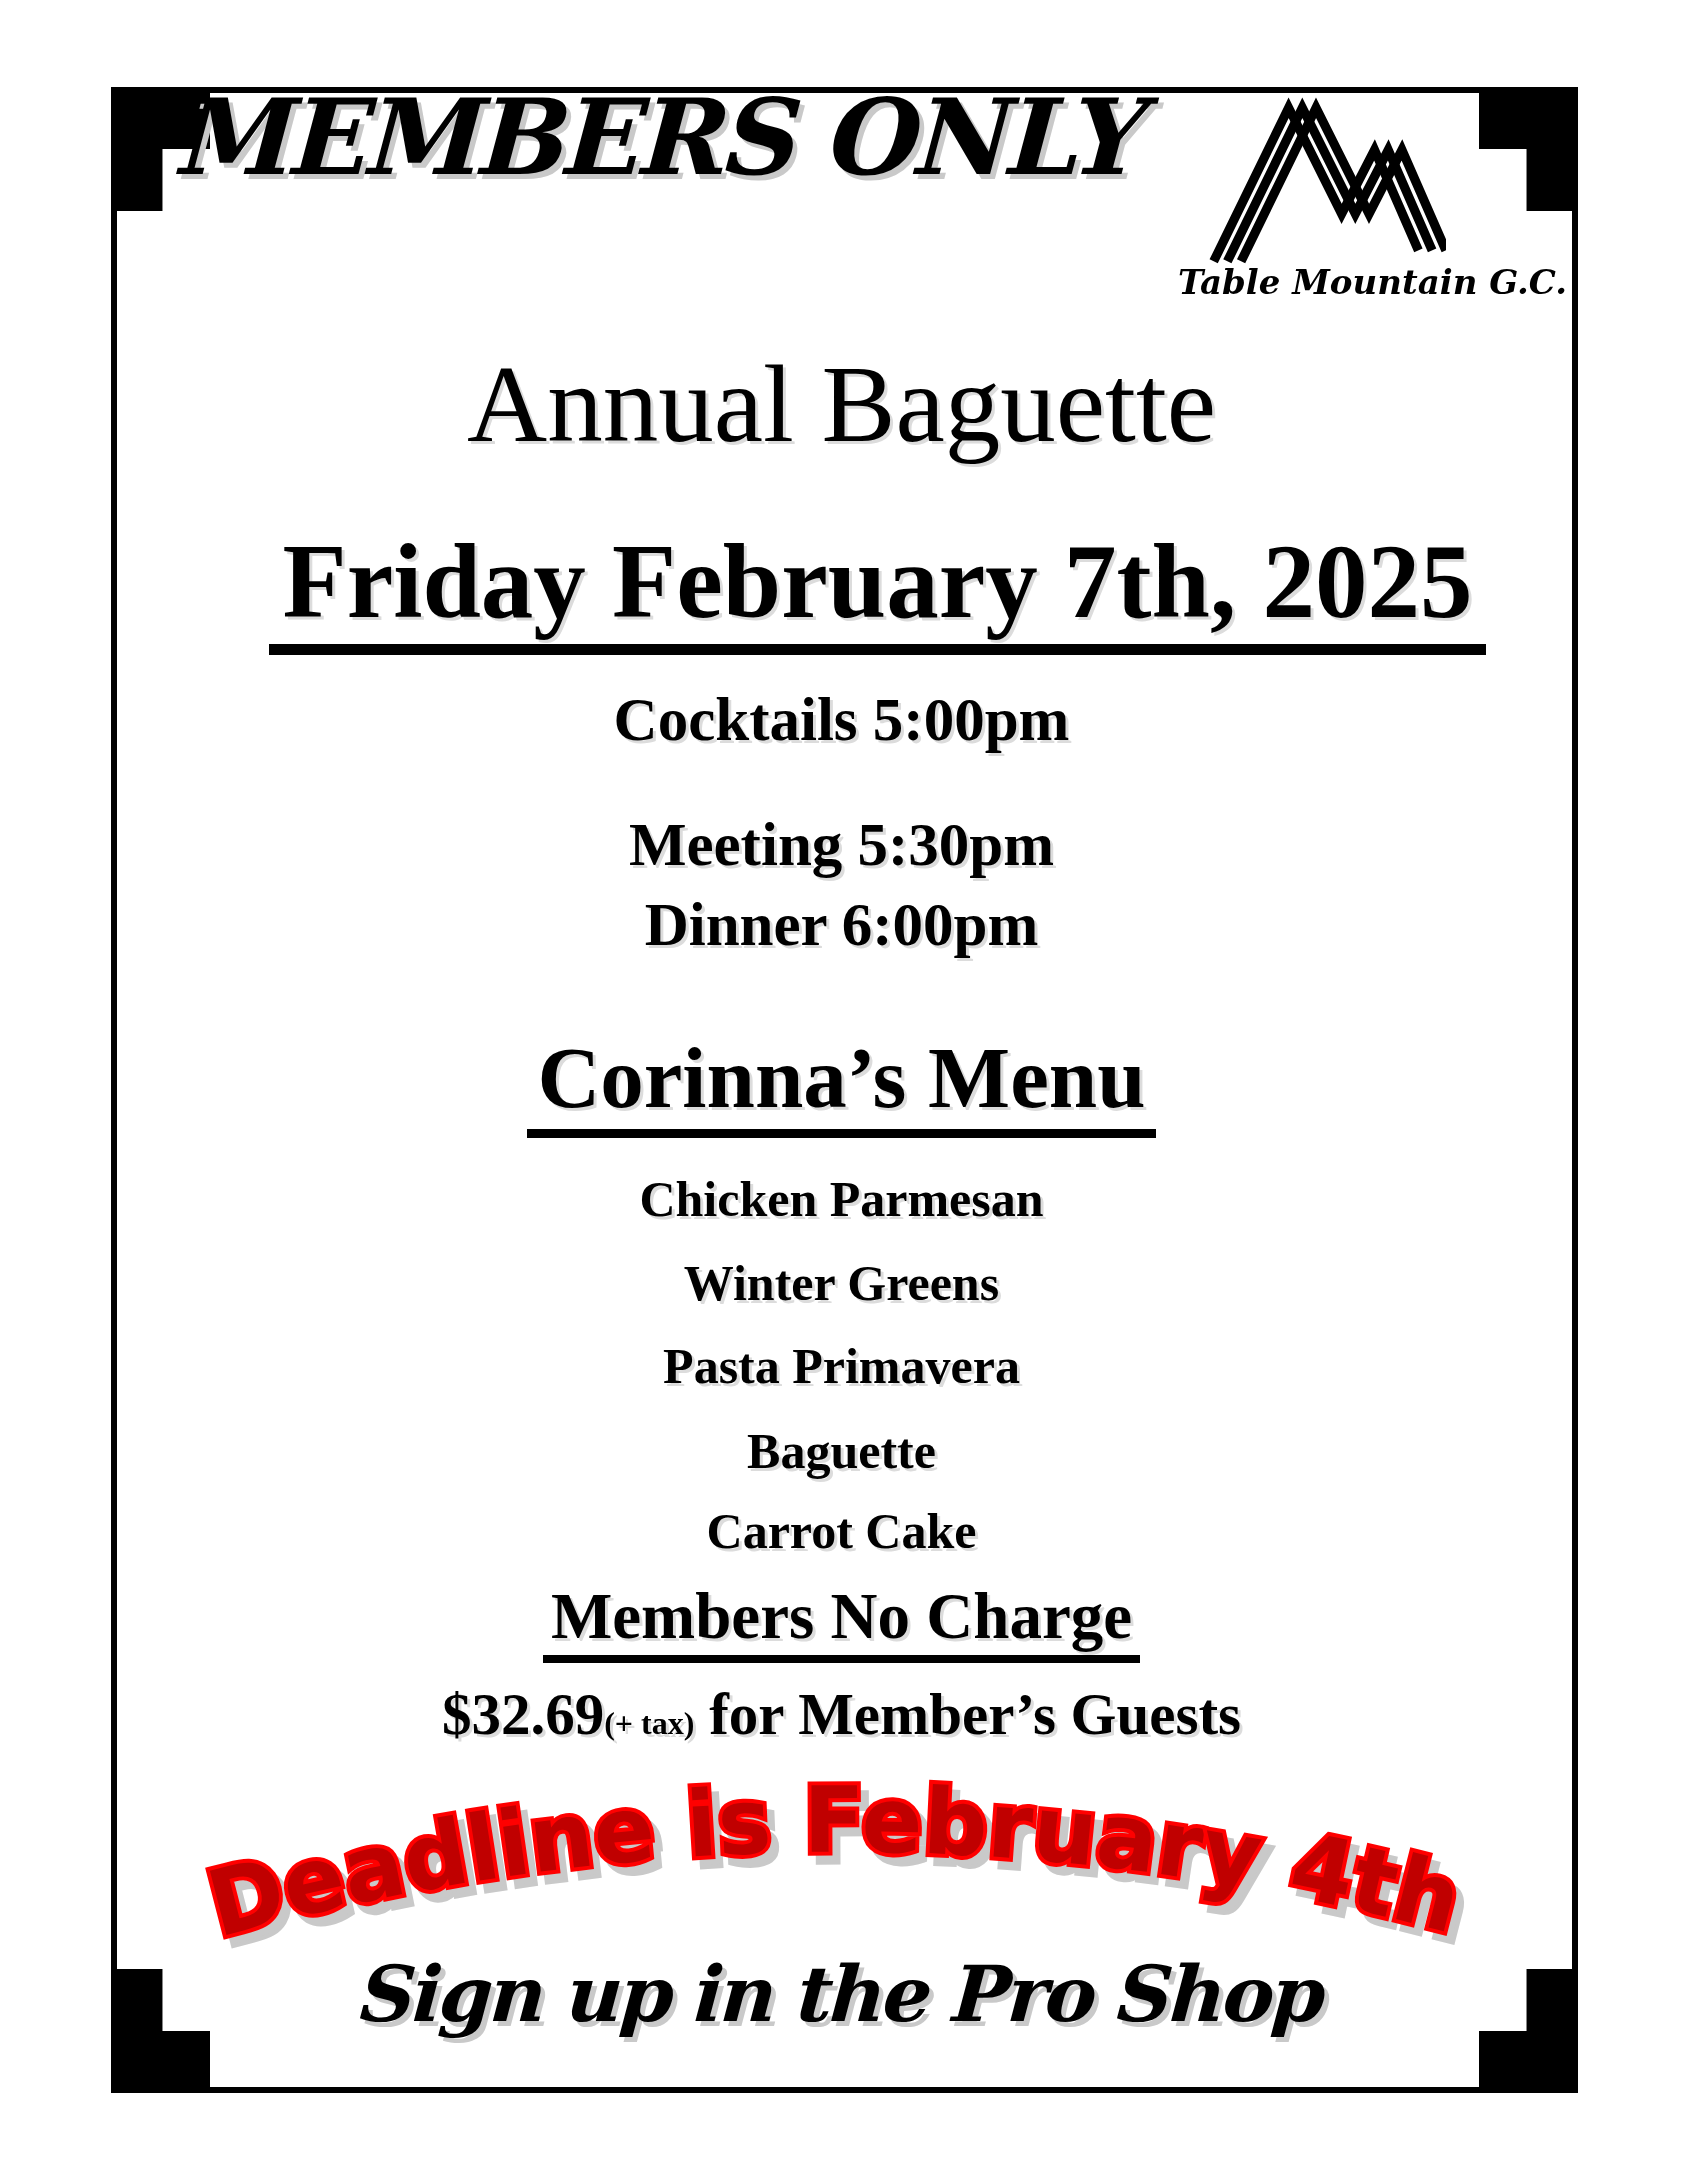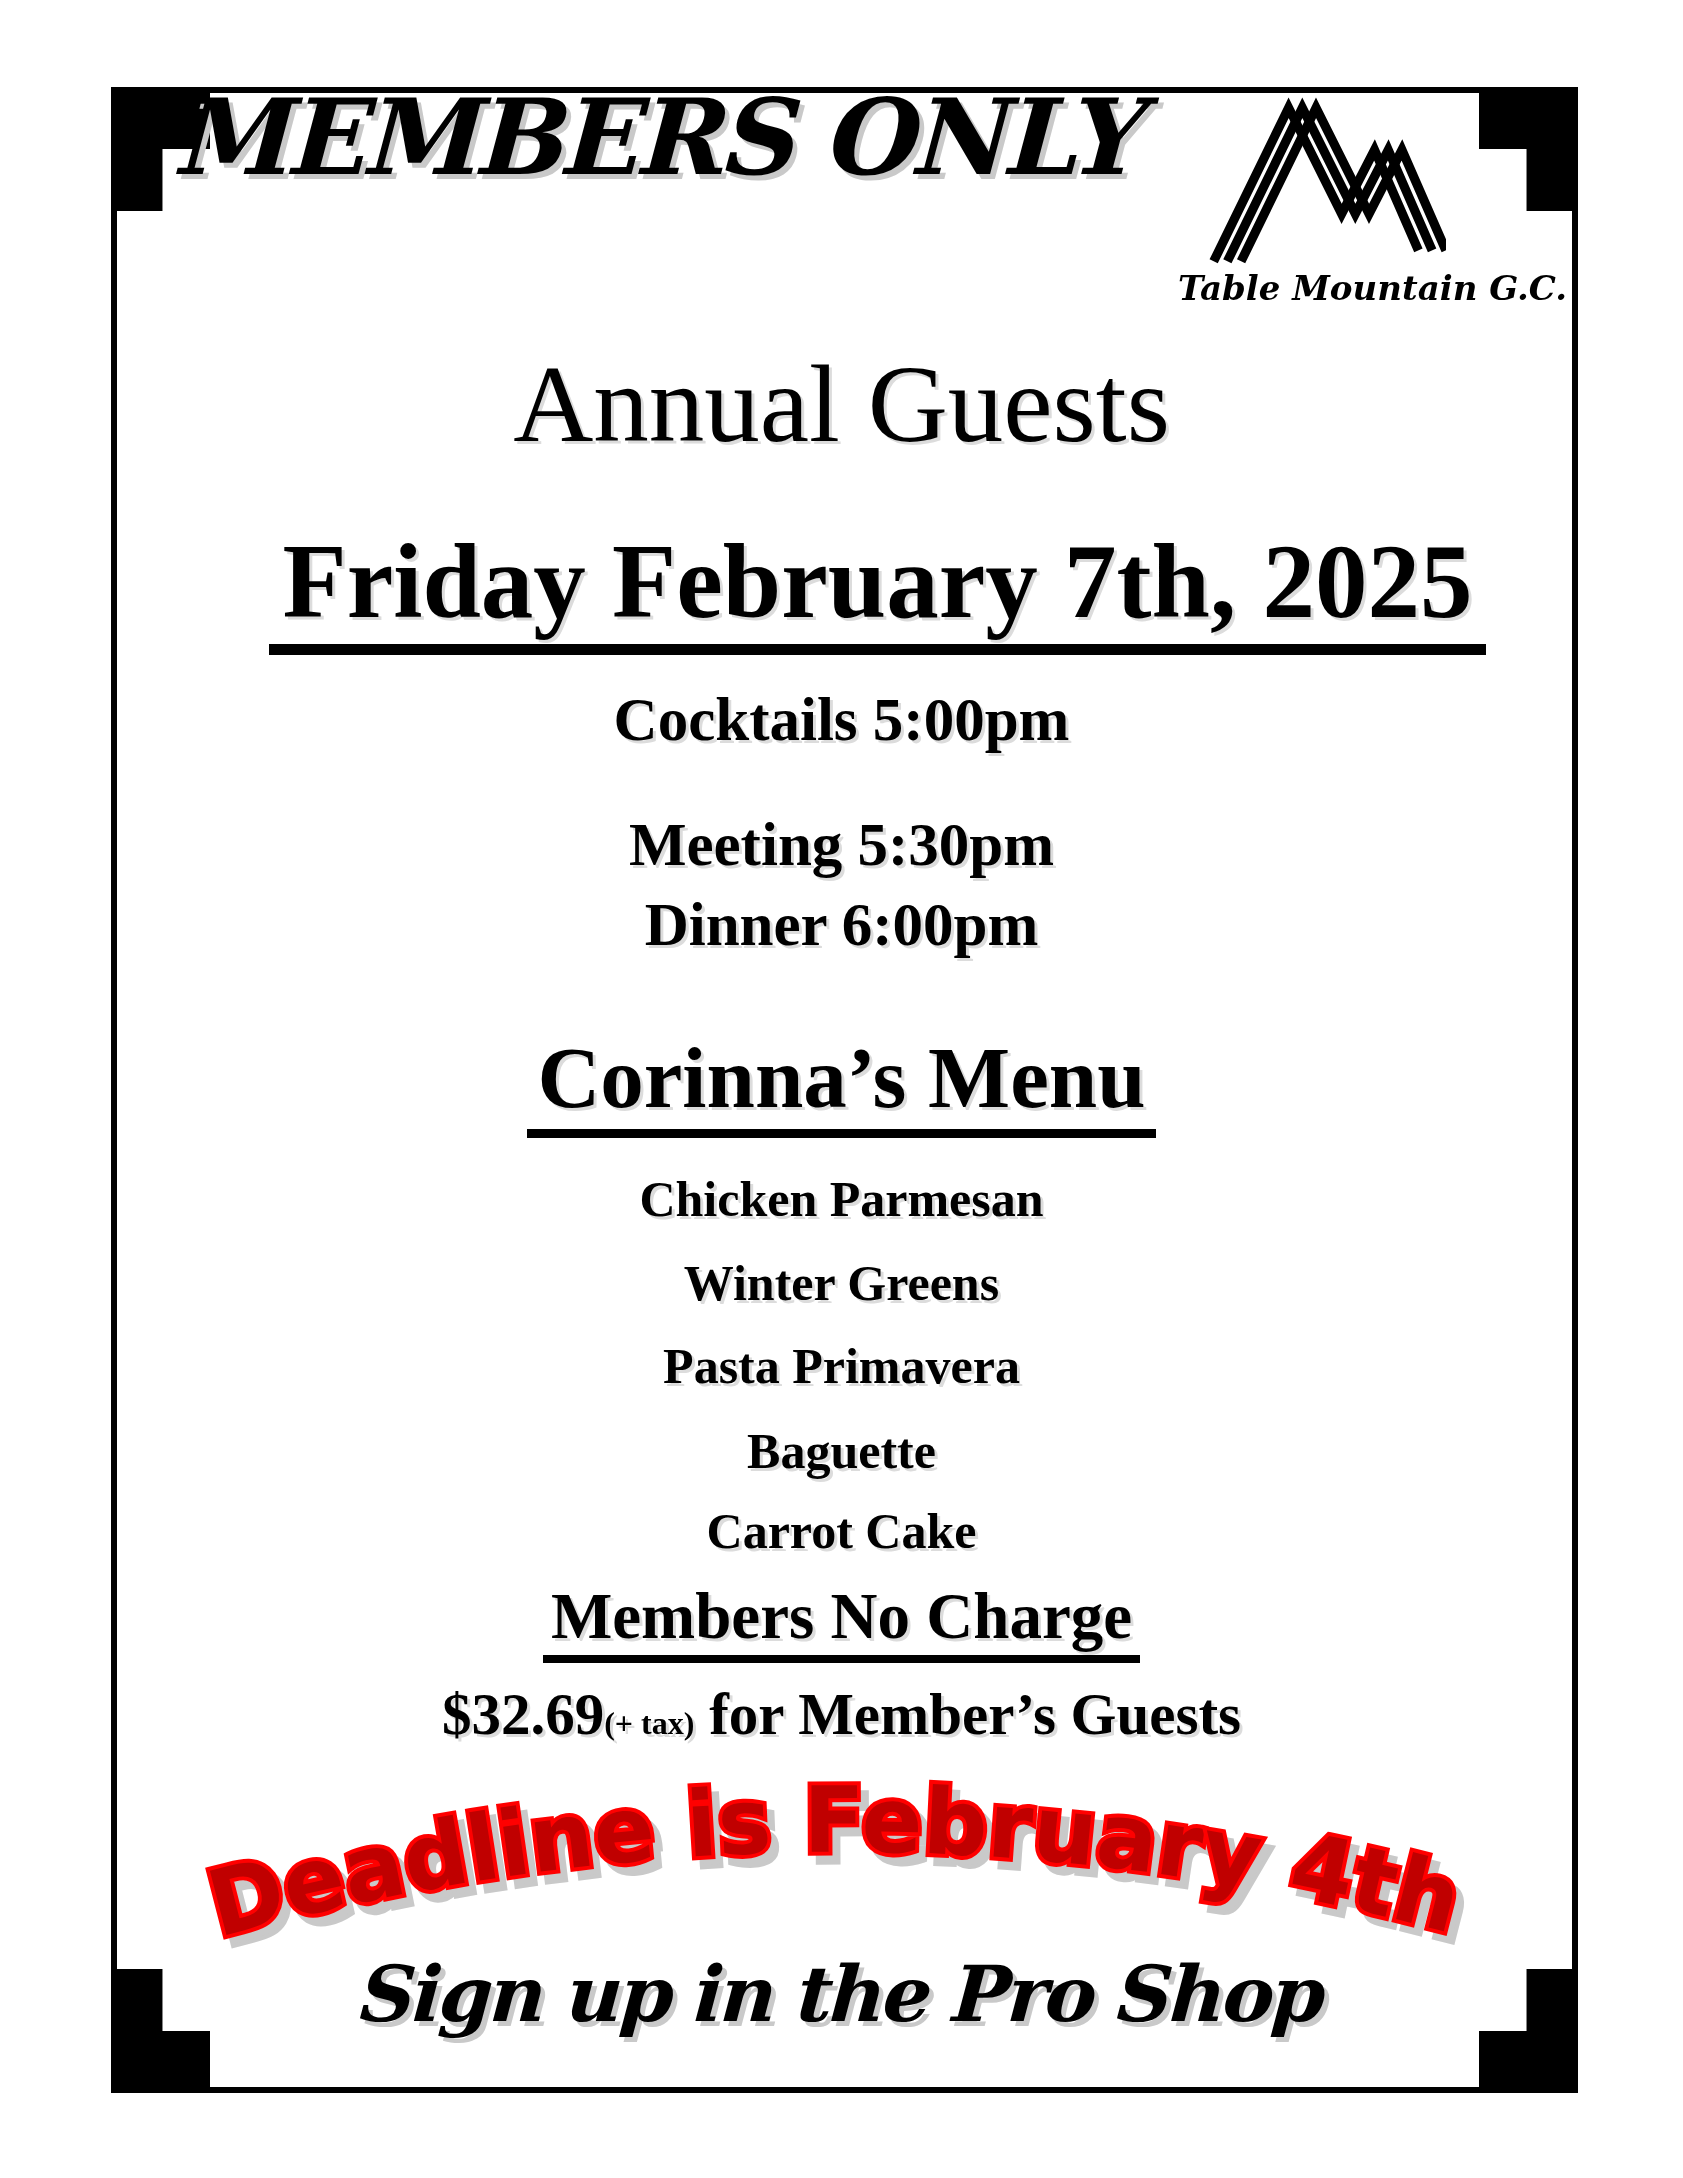--- a/index.html
+++ b/index.html
@@ -25,21 +25,21 @@
     position:absolute;left:178px;top:85px;
     font-family:"DejaVu Serif",serif;font-style:italic;font-weight:bold;
     font-size:105px;line-height:1;letter-spacing:-4px;
     text-shadow:5px 5px 0 #c9c9c9;white-space:nowrap;
     transform:skewX(-4deg);transform-origin:left bottom;
   }
   .logo{position:absolute;left:1178px;top:95px;width:297px;text-align:center;}
   .logo svg{display:block;margin:0 auto;}
   .logo-caption{
     font-family:"DejaVu Serif",serif;font-style:italic;font-weight:600;
-    font-size:34px;line-height:1;margin-top:6px;white-space:nowrap;
+    font-size:34px;line-height:1;white-space:nowrap;
   }
   
   .cline{position:absolute;left:0;width:100%;text-align:center;line-height:1;white-space:nowrap;}
   .soft{text-shadow:3px 3px 0 #dcdcdc;}
   .title{top:348px;font-size:111px;}
   .date{top:529px;font-size:105px;font-weight:bold;margin-left:36px;}
   .date .u{display:inline-block;border-bottom:11px solid #000;padding:0 14px 10px;}
   .sched{font-size:61px;font-weight:bold;}
   .s0{top:689px;} .s1{top:792px;margin-top:22px;} .s2{top:894px;}
   .menu-h{top:1034px;font-size:87px;font-weight:bold;}
@@ -80,21 +80,21 @@
     <svg width="238" height="170" viewBox="0 0 260 186">
       <g fill="none" stroke="#000" stroke-width="10" stroke-miterlimit="10">
         <path d="M 6 182 L 88 14 L 146 130 L 182 60 L 230 170"></path>
         <path d="M 21 182 L 103 14 L 161 130 L 197 60 L 245 170"></path>
         <path d="M 36 182 L 118 14 L 176 130 L 212 60 L 260 170"></path>
       </g>
     </svg>
     <div class="logo-caption">Table Mountain G.C.</div>
   </div>
 
-  <div class="cline title soft">Annual Guests</div>
+  <div class="cline title soft">Annual Baguette</div>
 
   <div class="cline date soft">
     <span class="u">Friday February 7th, 2025</span>
   </div>
 
   <div class="cline sched s0 soft">Cocktails 5:00pm</div>
   <div class="cline sched s1 soft">Meeting 5:30pm</div>
   <div class="cline sched s2 soft">Dinner 6:00pm</div>
 
   <div class="cline menu-h soft">

